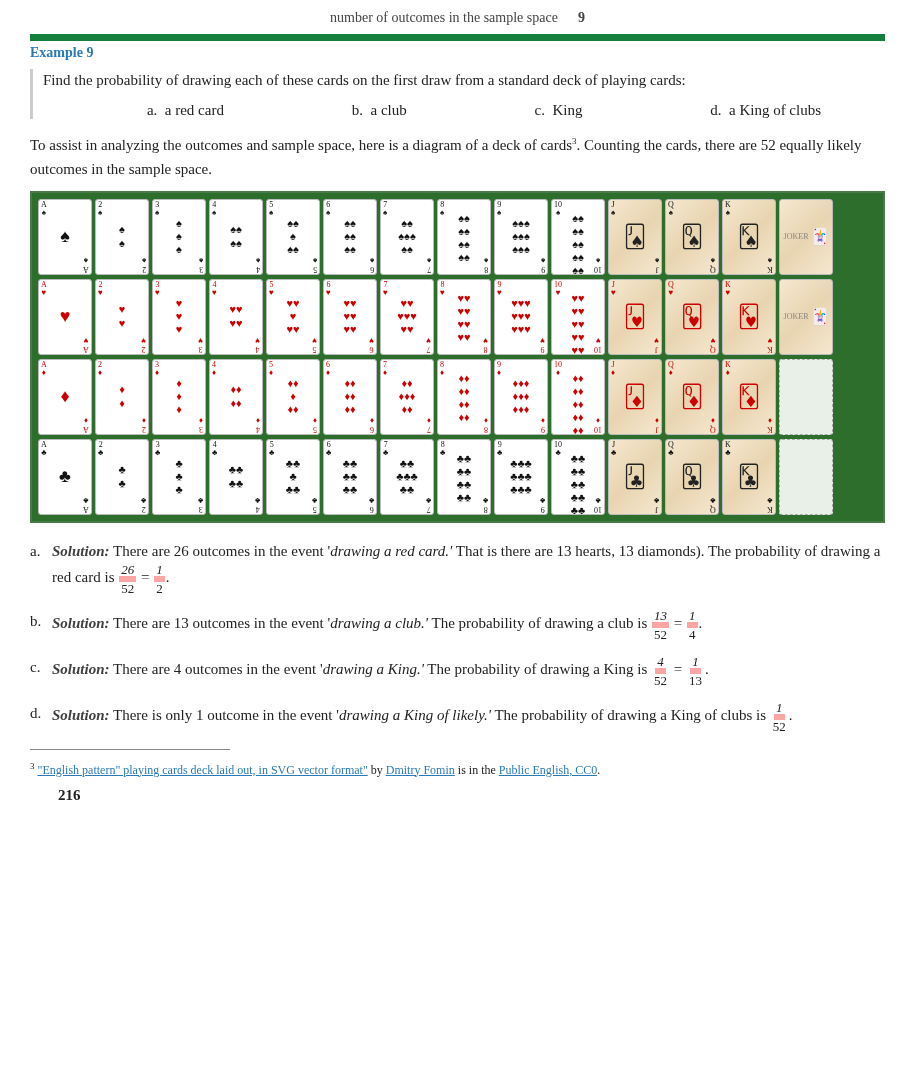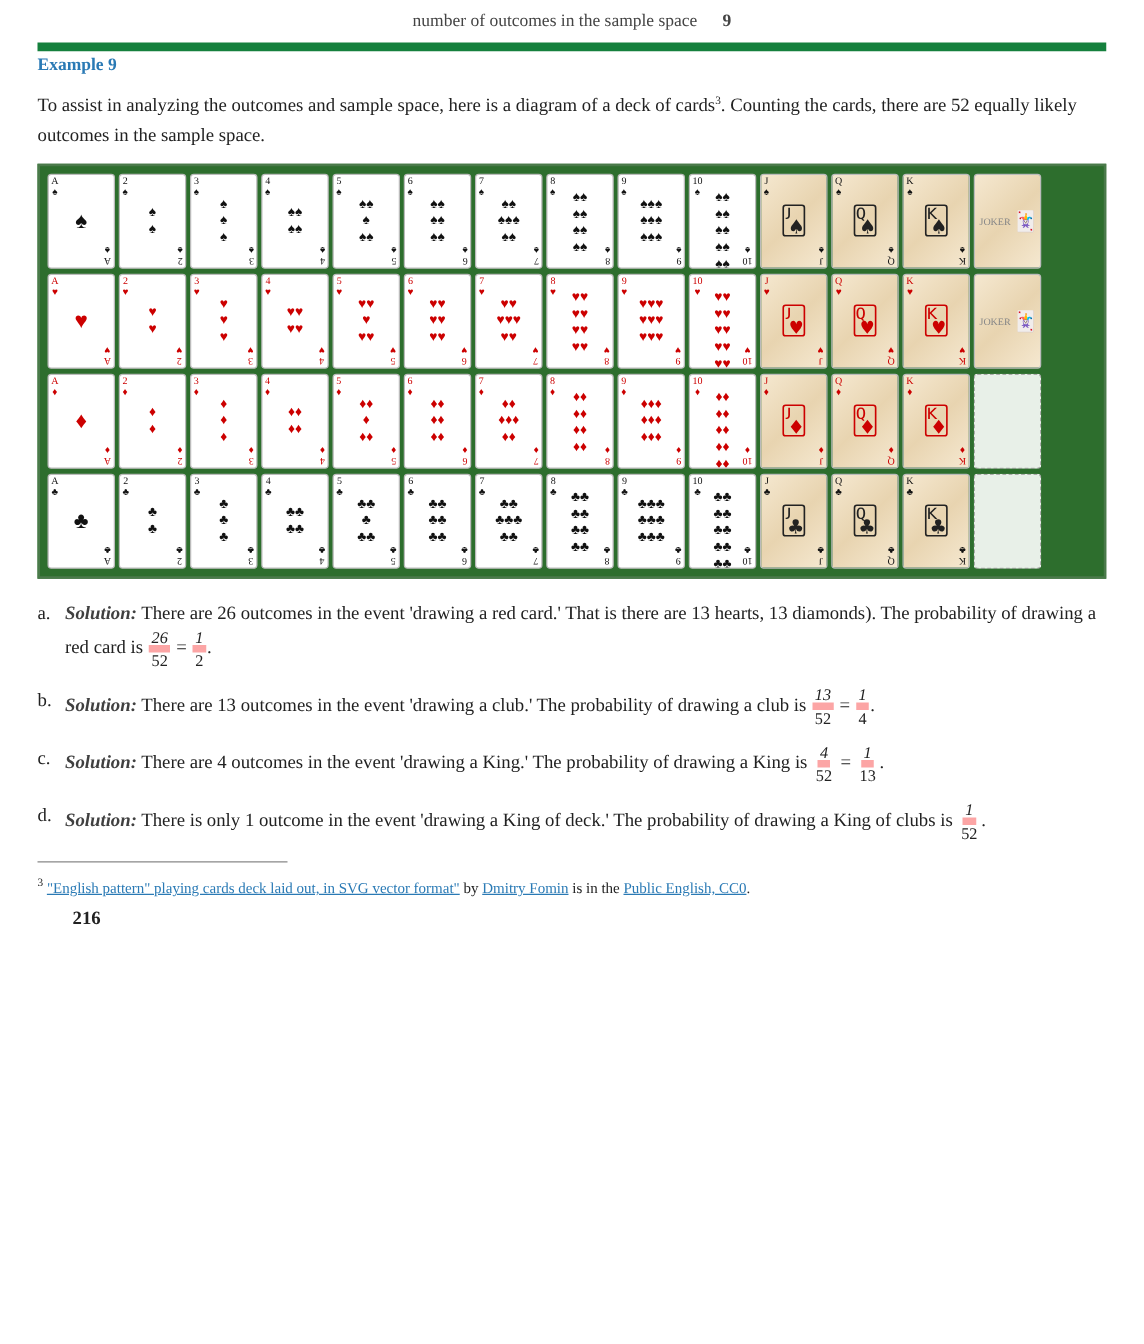--- a/index.html
+++ b/index.html
@@ -141,20 +141,21 @@
     .solution-text {
       font-size: 15px;
       line-height: 1.6;
     }
     .solution-word {
       font-style: italic;
       color: #404040;
       font-weight: bold;
     }
     .italic-phrase {
+      font-style: italic;
     }
     .frac {
       display: inline-flex;
       flex-direction: column;
       align-items: center;
       vertical-align: middle;
       font-size: 13px;
       line-height: 1;
       margin: 0 1px;
     }
@@ -191,20 +192,27 @@
 <body>
 
 <div class="top-row">
   <span>number of outcomes in the sample space</span>
   <span>9</span>
 </div>
 
 <div class="example-header">Example 9</div>
 
 <div class="example-box">
+  <p class="problem-text">Find the probability of drawing each of these cards on the first draw from a standard deck of playing cards:</p>
+  <div class="parts-row">
+    <span>a.&nbsp; a red card</span>
+    <span>b.&nbsp; a club</span>
+    <span>c.&nbsp; King</span>
+    <span>d.&nbsp; a King of clubs</span>
+  </div>
 </div>
 
 <p class="intro-text">
   To assist in analyzing the outcomes and sample space, here is a diagram of a deck of cards<sup>3</sup>. Counting the cards, there are 52 equally likely outcomes in the sample space.
 </p>
 
 <div class="card-grid-container">
 
   <div class="card-row">
 
@@ -663,21 +671,21 @@
           <span class="frac-num">1</span>
           <span class="frac-den">13</span>
         </span>.
     </span>
   </div>
 
   <div class="solution-item">
     <span class="solution-label">d.</span>
     <span class="solution-text">
       <span class="solution-word">Solution:</span>
-      There is only 1 outcome in the event '<span class="italic-phrase">drawing a King of deck.'</span> The probability of drawing a King of clubs is
+      There is only 1 outcome in the event '<span class="italic-phrase">drawing a King of likely.'</span> The probability of drawing a King of clubs is
       <span class="frac">
           <span class="frac-num">1</span>
           <span class="frac-den">52</span>
         </span>.
     </span>
   </div>
 </div>
 
 <hr class="divider-line">
 

